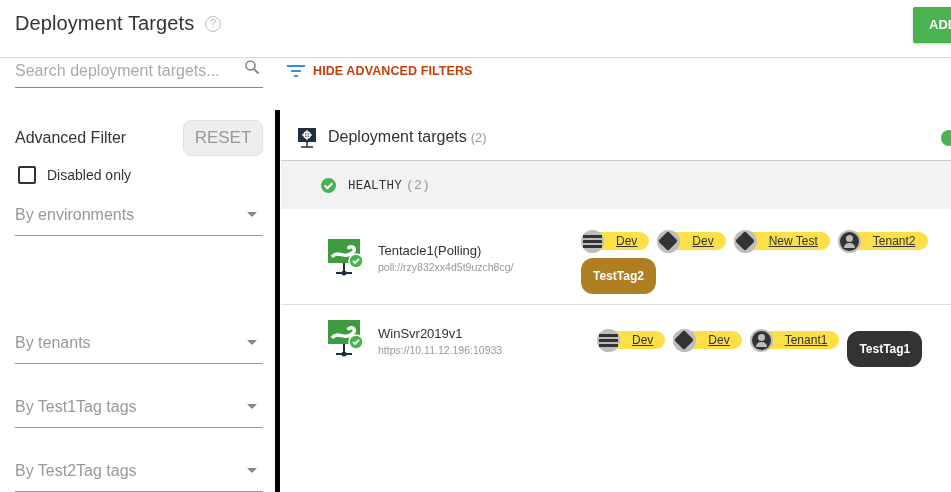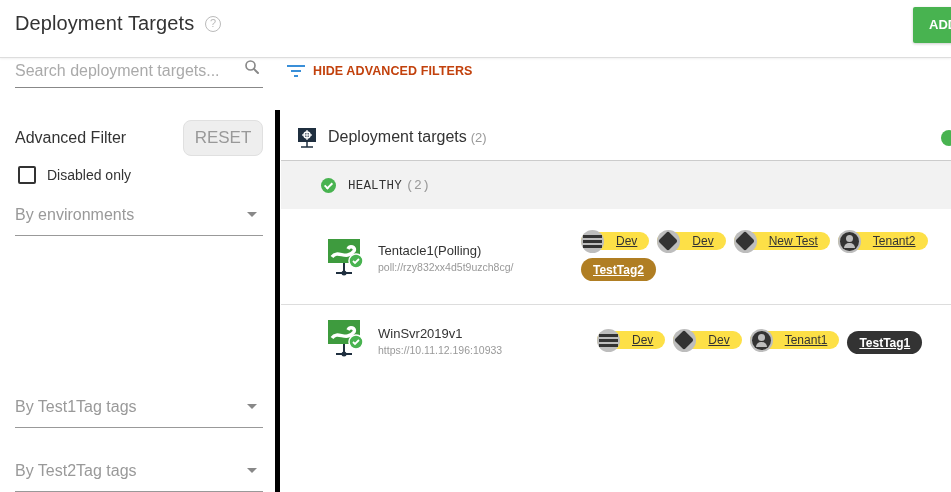--- a/index.html
+++ b/index.html
@@ -31,21 +31,21 @@
   .health-icon { position: absolute; left: 40px; top: 17px; width: 15px; height: 15px; border-radius: 50%; background: #48b350; }
   .health-icon::after { content: ""; position: absolute; left: 4.5px; top: 3px; width: 3px; height: 6px; border-right: 2px solid #fff; border-bottom: 2px solid #fff; transform: rotate(45deg); }
   .health-label { position: absolute; left: 67px; top: 17px; font-size: 12.5px; color: #333; letter-spacing: 0.2px; }
   .row { position: absolute; left: 0; width: 670px; border-bottom: 1px solid #ddd; }
   .machine-icon { position: absolute; left: 47px; width: 36px; height: 40px; }
   .machine-name { position: absolute; left: 97px; font-size: 13px; color: #333; }
   .machine-uri { position: absolute; left: 97px; font-size: 10.5px; color: #999; }
   .chips { position: absolute; display: flex; flex-wrap: wrap; gap: 8px 8px; }
   .chip { height: 18px; border-radius: 12px; background: #fde047; display: flex; align-items: center; font-size: 12px; color: #333; padding-right: 12px; text-decoration: underline; }
   .chip .chip-ic { width: 23px; height: 23px; border-radius: 50%; background: #bdbdbd; margin-right: 12px; position: relative; overflow: hidden; }
-  .tag-chip { height: 23px; border-radius: 12px; display: flex; align-items: center; font-size: 12px; color: #fff; padding: 0 12px; font-weight: bold; text-decoration: underline; }
+  .tag-chip { height: 36px; border-radius: 12px; display: flex; align-items: center; font-size: 12px; color: #fff; padding: 0 12px; font-weight: bold; }
 </style>
 </head>
 <body>
 
 <div class="header">
   <div class="page-title">Deployment Targets</div>
   <div class="help-icon">?</div>
   <div class="add-btn">ADD</div>
 </div>
 
@@ -68,20 +68,24 @@
 
 <div class="sidebar">
   <div class="adv-title">Advanced Filter</div>
   <div class="reset-btn">RESET</div>
   <div class="checkbox-row">
     <div class="checkbox"></div>
     <span>Disabled only</span>
   </div>
   <div class="select" style="top:96px;">
     <span>By environments</span>
+    <div class="caret"></div>
+  </div>
+  <div class="select" style="top:224px;">
+    <span>By tenants</span>
     <div class="caret"></div>
   </div>
   <div class="select" style="top:288px;">
     <span>By Test1Tag tags</span>
     <div class="caret"></div>
   </div>
   <div class="select" style="top:352px;">
     <span>By Test2Tag tags</span>
     <div class="caret"></div>
   </div>

